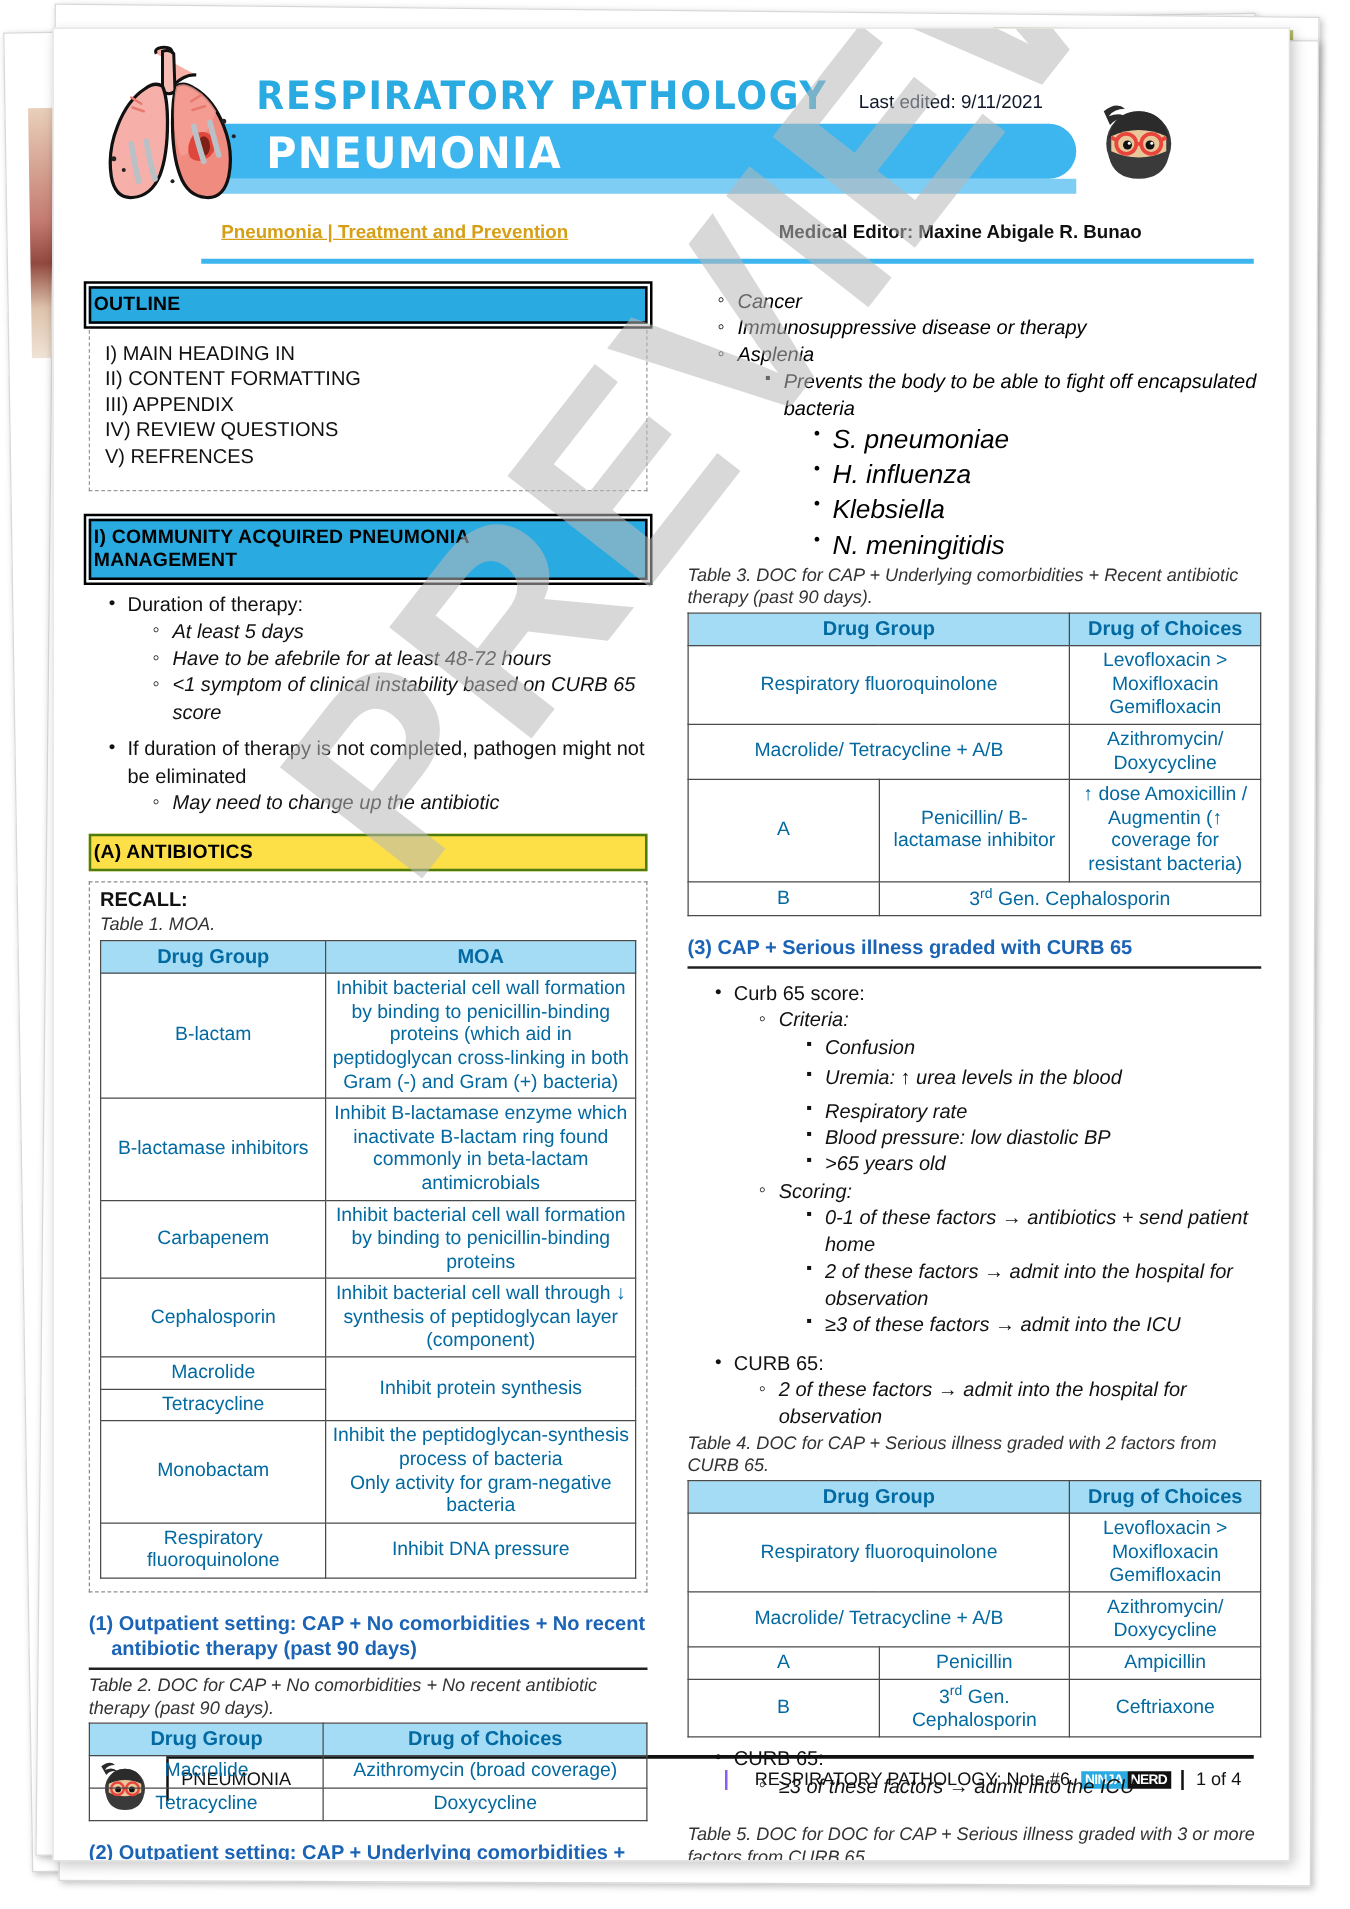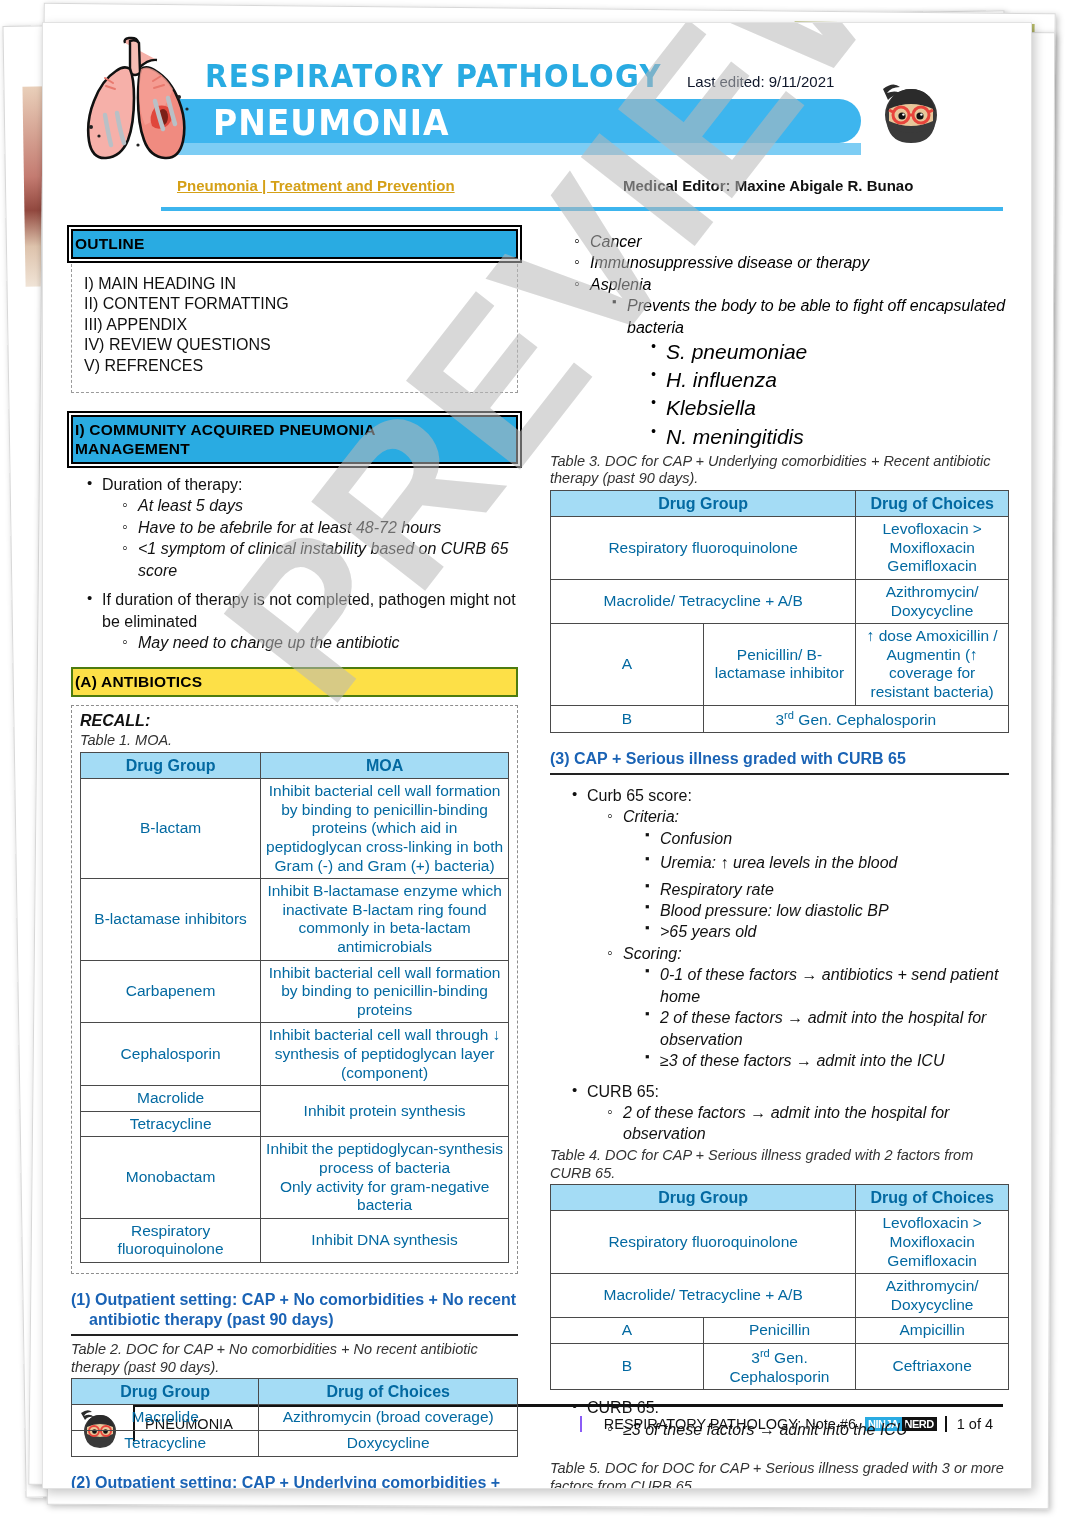--- a/index.html
+++ b/index.html
@@ -86,21 +86,21 @@
   ul.lv2>li:before{content:"\25E6";position:absolute;left:0;top:-1px;font-size:16px;}
   ul.lv3{list-style:none;margin:0;padding:0 0 0 22px;}
   ul.lv3>li{position:relative;font-size:16px;line-height:1.34;padding-left:15px;}
   ul.lv3>li:before{content:"\25AA";position:absolute;left:0;top:-2px;font-size:13px;}
   ul.lv4{list-style:none;margin:0;padding:0 0 0 24px;}
   ul.lv4>li{position:relative;font-size:21px;line-height:1.34;padding-left:15px;}
   ul.lv4>li:before{content:"\2022";position:absolute;left:0;top:-1px;font-size:14px;}
 
   
   .recall{border:1px dashed #8d8d8d;margin:8px 6px 0 6px;padding:6px 8px 10px 8px;}
-  .recall-title{font-size:16px;font-weight:bold;font-style:italic;color:#111;}
+  .recall-title{font-size:16px;font-weight:bold;color:#111;}
   .tbl-cap{font-size:14.5px;font-style:italic;color:#333;margin:2px 0 2px 0;line-height:1.22;}
 
   
   table.dt{border-collapse:collapse;width:100%;table-layout:fixed;}
   table.dt th,table.dt td{
     border:1px solid #4a4a4a;text-align:center;vertical-align:middle;
     font-size:15.5px;color:#0369a1;padding:3px 4px;line-height:1.2;
   }
   table.dt th{background:#a4dcf5;font-weight:bold;font-size:16px;}
   .t-moa th:first-child,.t-moa td:first-child{width:40%;}
@@ -280,21 +280,21 @@
            <tr>
              <td>Tetracycline</td>
                 </tr>
            <tr>
              <td>Monobactam</td>
              <td style="white-space:pre-line">Inhibit the peptidoglycan-synthesis process of bacteria
 Only activity for gram-negative bacteria</td>
                 </tr>
            <tr>
              <td>Respiratory fluoroquinolone</td>
-             <td>Inhibit DNA synthesis</td>
+             <td>Inhibit DNA pressure</td>
                 </tr>
          </tbody>
        </table>
      </div>
 
      <div class="subsec">
        <div class="stitle">(1)  Outpatient setting: CAP + No comorbidities + No recent antibiotic therapy (past 90 days)</div>
        <div class="srule"></div>
        <div class="tbl-cap" style="margin-top:5px">Table 2. DOC for CAP + No comorbidities + No recent antibiotic therapy (past 90 days).</div>
        <table class="dt t-moa">

